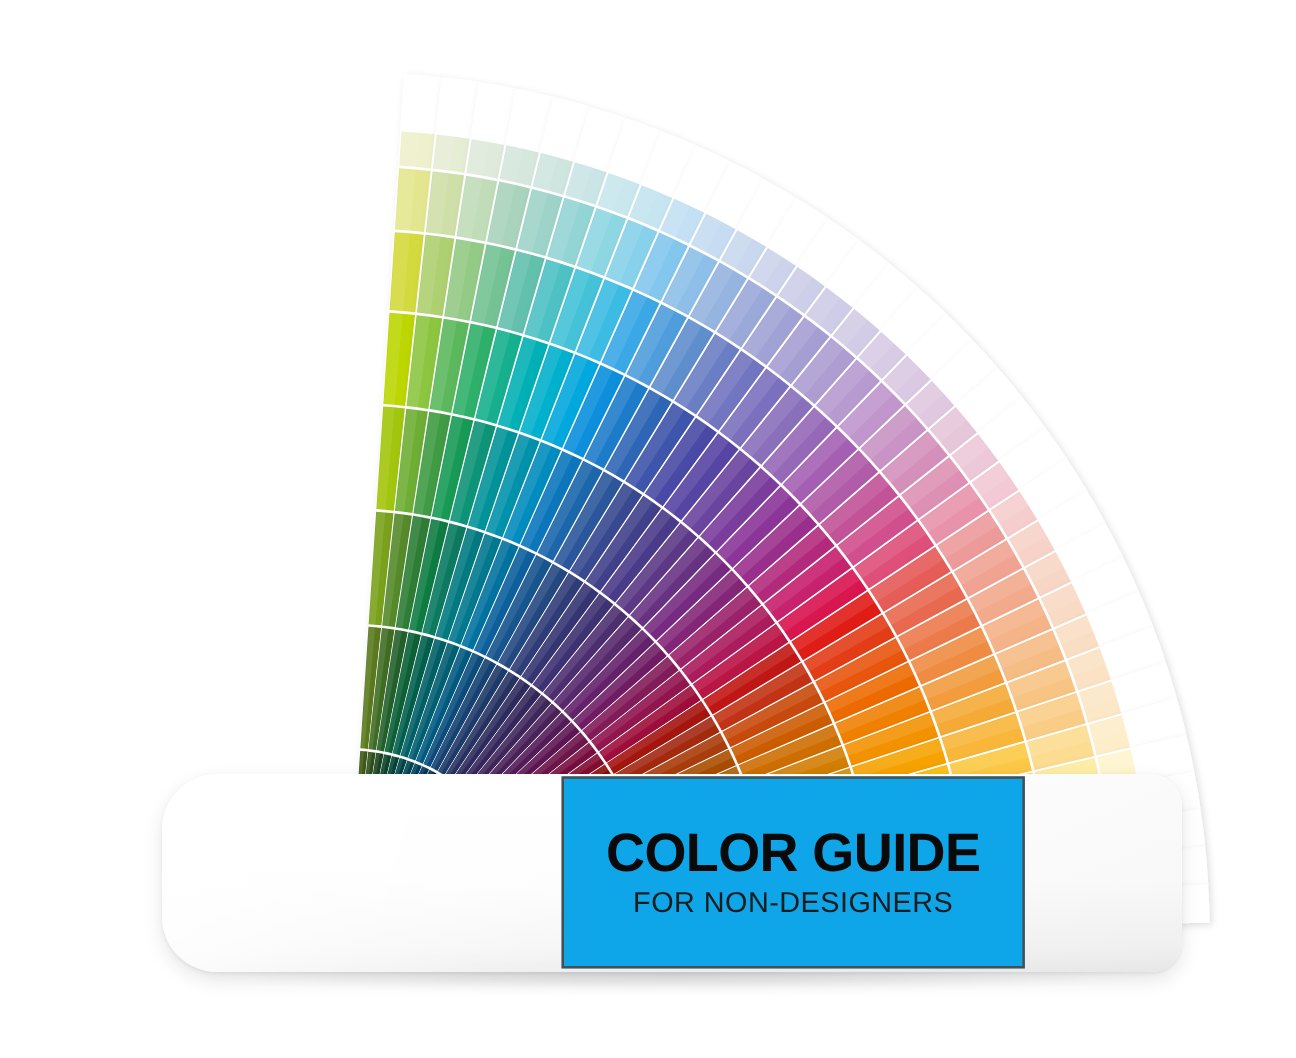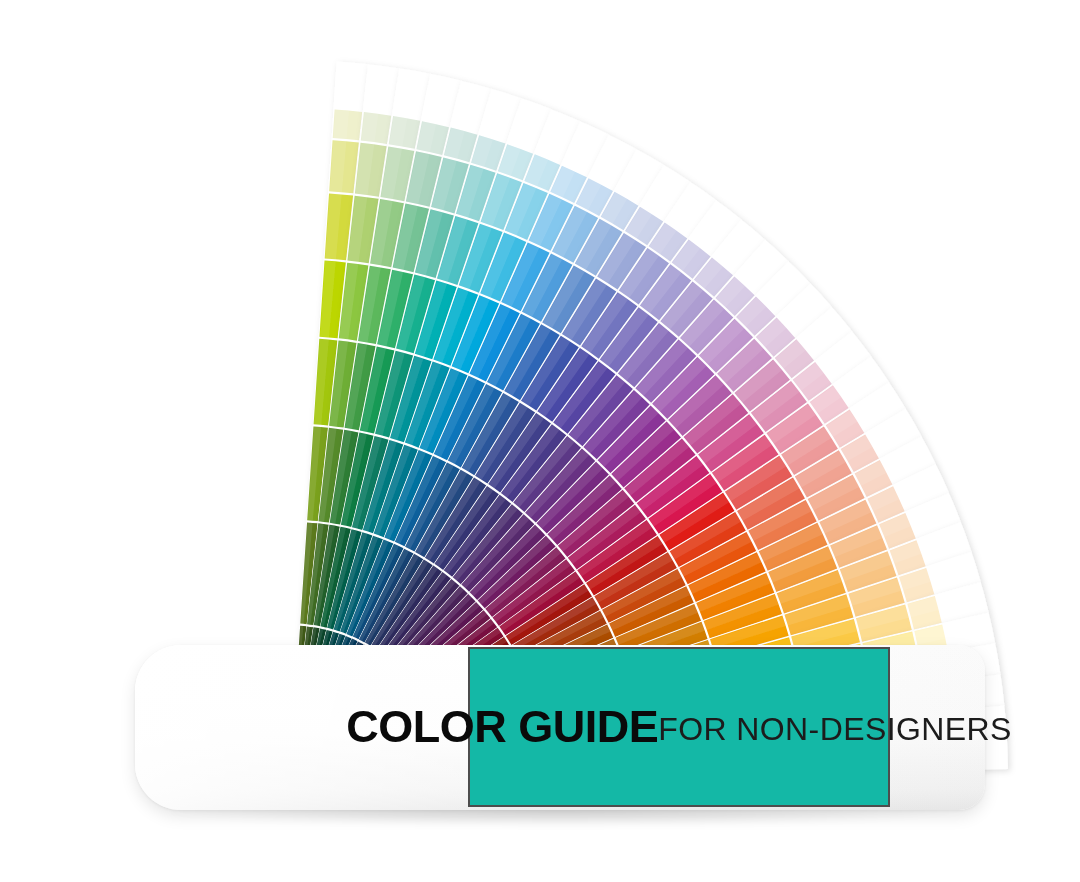--- a/index.html
+++ b/index.html
@@ -39,42 +39,42 @@
     position:absolute;
     left:160px;top:800px;width:800px;height:26px;
     border-radius:50%;
     background:radial-gradient(ellipse at 50% 40%, rgba(0,0,0,0.13) 0%, rgba(0,0,0,0.05) 45%, rgba(0,0,0,0) 72%);
     filter:blur(3px);
   }
   
   .title-card{
     position:absolute;
     left:468px;top:647px;
-    width:422px;height:160px;
-    background:#14b8a6;
+    width:386px;height:160px;
+    background:#0ea5e9;
     border:2px solid #4d4d4d;
     box-sizing:border-box;
     display:flex;
-    flex-direction:row;
+    flex-direction:column;
     justify-content:center;
     align-items:center;
   }
   .title-main{
     font-family:"Liberation Sans", sans-serif;
     font-weight:bold;
     font-size:45px;
     letter-spacing:-0.5px;
     color:#0a0a0a;
     line-height:1.02;
     white-space:nowrap;
   }
   .title-sub{
     font-family:"Liberation Sans", sans-serif;
     font-weight:normal;
-    font-size:32px;
+    font-size:24px;
     letter-spacing:0.4px;
     color:#1c1c1c;
     line-height:1.05;
     margin-top:6px;
     white-space:nowrap;
   }
 </style>
 </head>
 <body>
 

